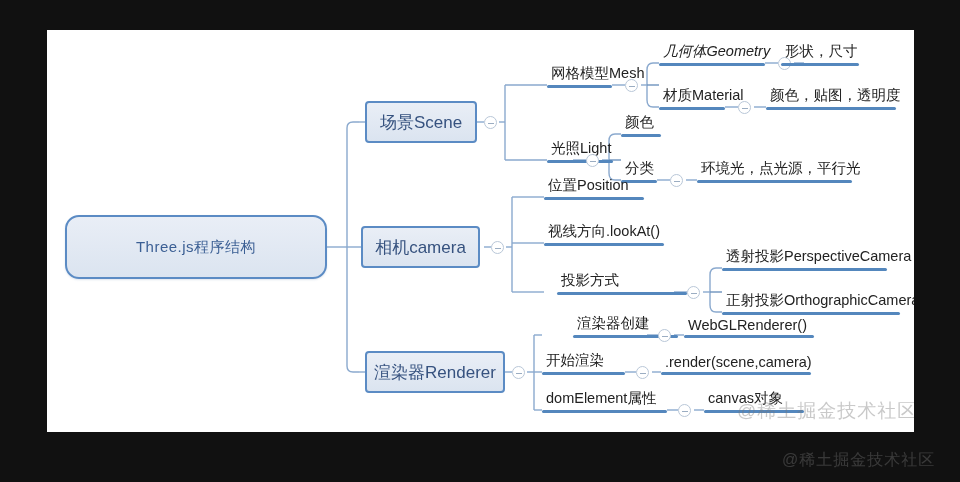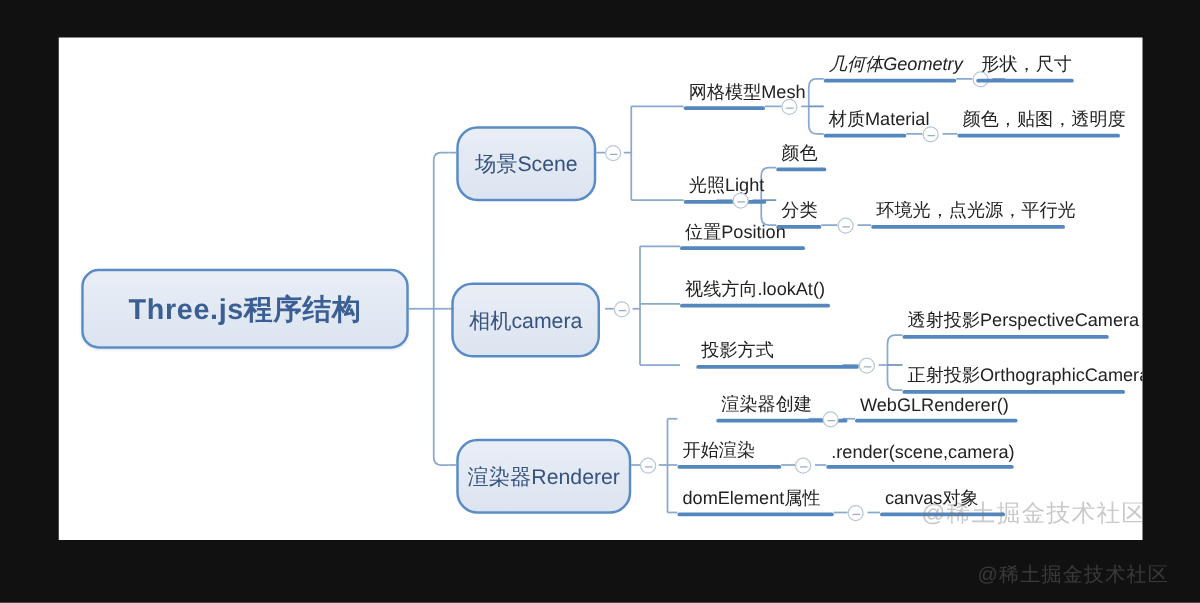--- a/index.html
+++ b/index.html
@@ -26,30 +26,30 @@
     position: absolute;
     left: 18px; top: 185px;
     width: 262px; height: 64px;
     border: 2.5px solid #5b8bc4;
     border-radius: 14px;
     background: linear-gradient(180deg, #e9eef6 0%, #dbe4f0 100%);
     display: flex; align-items: center; justify-content: center;
     box-shadow: 0 1px 2px rgba(80,110,160,.18);
   }
   .node-root span {
-    font-size: 23px; font-weight: bold; color: #3b5f94;
+    font-size: 15px; font-weight: normal; color: #3b5f94;
     letter-spacing: .5px;
   }
 
   
   .node-l1 {
     position: absolute;
-    height: 60px;
+    height: 42px;
     border: 2px solid #5b8bc4;
-    border-radius: 17px;
+    border-radius: 4px;
     background: linear-gradient(180deg, #e9eef6 0%, #dbe4f0 100%);
     display: flex; align-items: center; justify-content: center;
     padding: 0 14px;
   }
   .node-l1 span { font-size: 17px; color: #36527f; white-space: nowrap; }
 
   
   .leaf { position: absolute; height: 30px; }
   .leaf .lbl {
     position: absolute; left: 4px; bottom: 5px;

